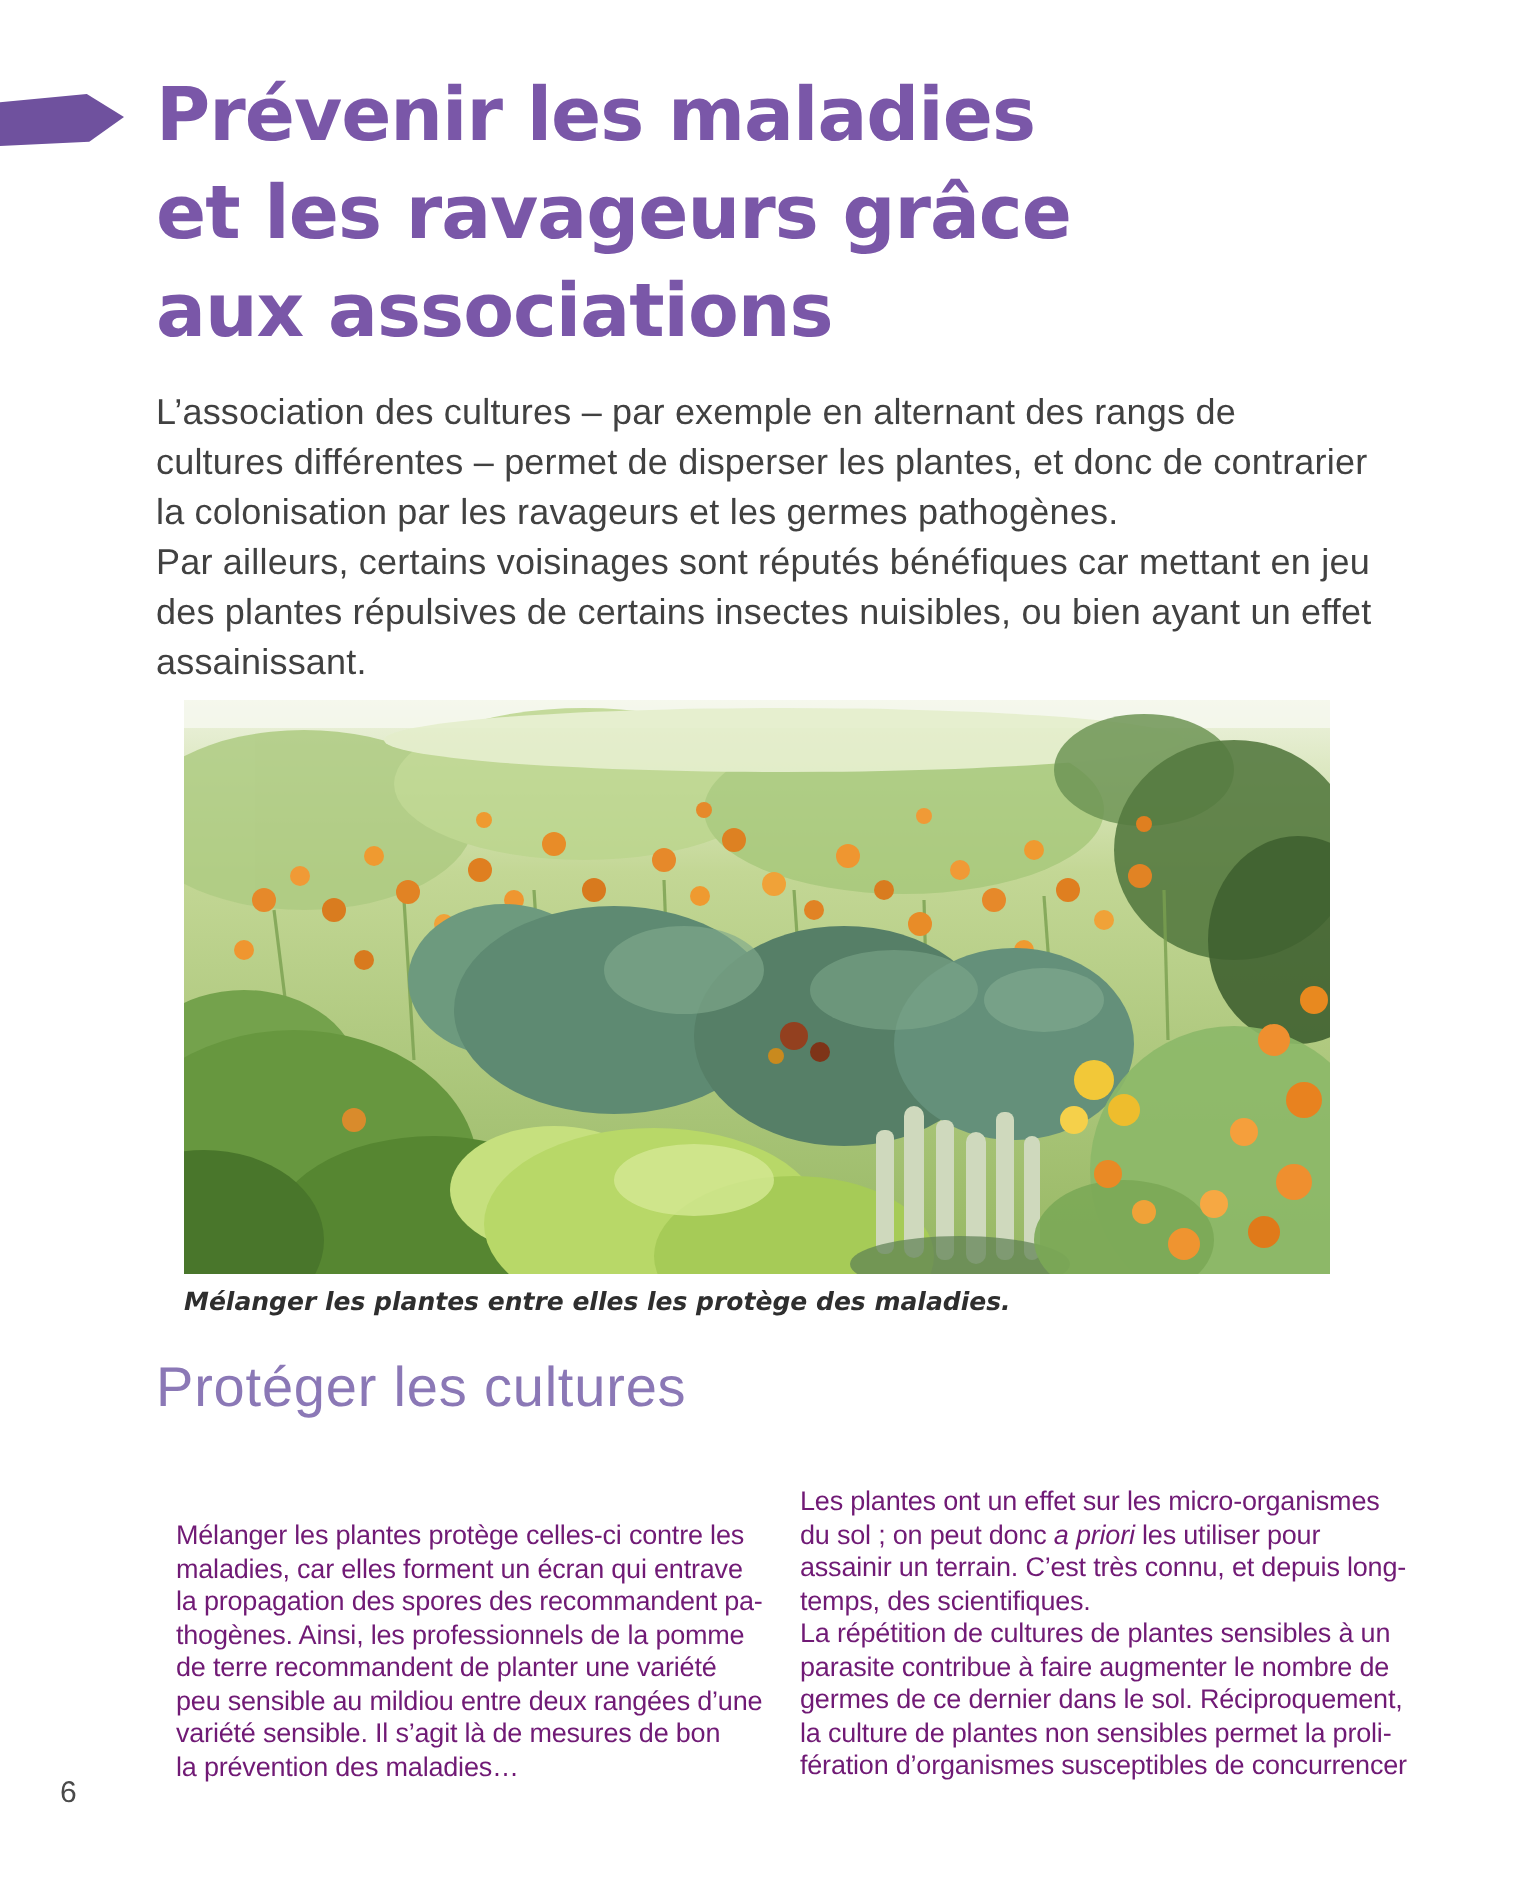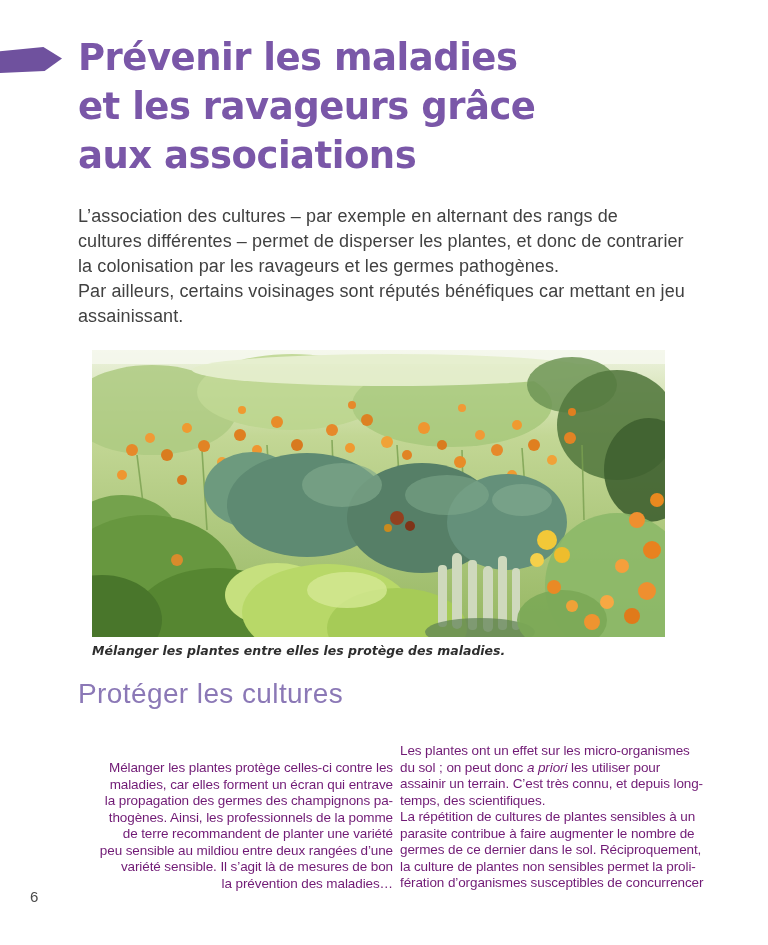--- a/index.html
+++ b/index.html
@@ -22,21 +22,21 @@
     position:absolute;left:78px;top:33px;margin:0;
     font-family:"DejaVu Sans","Liberation Sans",sans-serif;
     font-weight:bold;
     font-size:37px;line-height:49px;
     letter-spacing:-0.5px;
     color:#7a57a8;
   }
   .page-title .line{display:block;white-space:nowrap;}
   
   .intro{
-    position:absolute;left:78px;top:204px;margin:0;
+    position:absolute;left:78px;top:194px;margin:0;
     font-size:18px;line-height:25px;
     color:#414141;
     letter-spacing:0.1px;
   }
   .intro .line{display:block;white-space:nowrap;}
   
   .photo-figure{position:absolute;left:92px;top:350px;margin:0;border-radius:11px;}
   .photo{
     width:573px;height:287px;overflow:hidden;
     background:#b8d48a;
@@ -61,21 +61,21 @@
   }
   .section-heading .line{display:block;white-space:nowrap;}
   
   .col{
     position:absolute;margin:0;
     font-size:13.5px;line-height:16.5px;
     letter-spacing:-0.1px;
     color:#701a75;
   }
   .col .line{display:block;white-space:nowrap;}
-  .col-left{left:78px;top:760px;width:315px;text-align:right;}
+  .col-left{left:88px;top:760px;width:315px;}
   .col-right{left:400px;top:743px;width:306px;}
   .italic{font-style:italic;}
   
   .page-number{
     position:absolute;left:30px;top:888px;
     font-size:15px;color:#4a4a4a;
   }
 </style>
 </head>
 <body>
@@ -88,20 +88,21 @@
     <span class="line">Prévenir les maladies</span>
     <span class="line">et les ravageurs grâce</span>
     <span class="line">aux associations</span>
   </h1>
 
   <p class="intro">
     <span class="line">L’association des cultures – par exemple en alternant des rangs de</span>
     <span class="line">cultures différentes – permet de disperser les plantes, et donc de contrarier</span>
     <span class="line">la colonisation par les ravageurs et les germes pathogènes.</span>
     <span class="line">Par ailleurs, certains voisinages sont réputés bénéfiques car mettant en jeu</span>
+    <span class="line">des plantes répulsives de certains insectes nuisibles, ou bien ayant un effet</span>
     <span class="line">assainissant.</span>
   </p>
 
   <figure class="photo-figure">
     <div class="photo" title="Potager mêlé : soucis orange, choux bleu-vert, laitues vert clair">
       <svg viewBox="0 0 573 287" preserveAspectRatio="none" aria-hidden="true">
         <defs>
           <linearGradient id="bg" x1="0" y1="0" x2="0" y2="1">
             <stop offset="0" stop-color="#eef3e0"></stop>
             <stop offset="0.3" stop-color="#c3d795"></stop>
@@ -223,21 +224,21 @@
     <figcaption class="photo-caption">Mélanger les plantes entre elles les protège des maladies.</figcaption>
   </figure>
 
   <h2 class="section-heading">
     <span class="line">Protéger les cultures</span>
   </h2>
 
   <p class="col col-left">
     <span class="line">Mélanger les plantes protège celles-ci contre les</span>
     <span class="line">maladies, car elles forment un écran qui entrave</span>
-    <span class="line">la propagation des germes des champignons pa-</span>
+    <span class="line">la propagation des spores des recommandent pa-</span>
     <span class="line">thogènes. Ainsi, les professionnels de la pomme</span>
     <span class="line">de terre recommandent de planter une variété</span>
     <span class="line">peu sensible au mildiou entre deux rangées d’une</span>
     <span class="line">variété sensible. Il s’agit là de mesures de bon</span>
     <span class="line">la prévention des maladies…</span>
   </p>
 
   <p class="col col-right">
     <span class="line">Les plantes ont un effet sur les micro-organismes</span>
     <span class="line"><span>du sol ; on peut donc </span><span class="italic">a priori</span><span> les utiliser pour</span></span>

